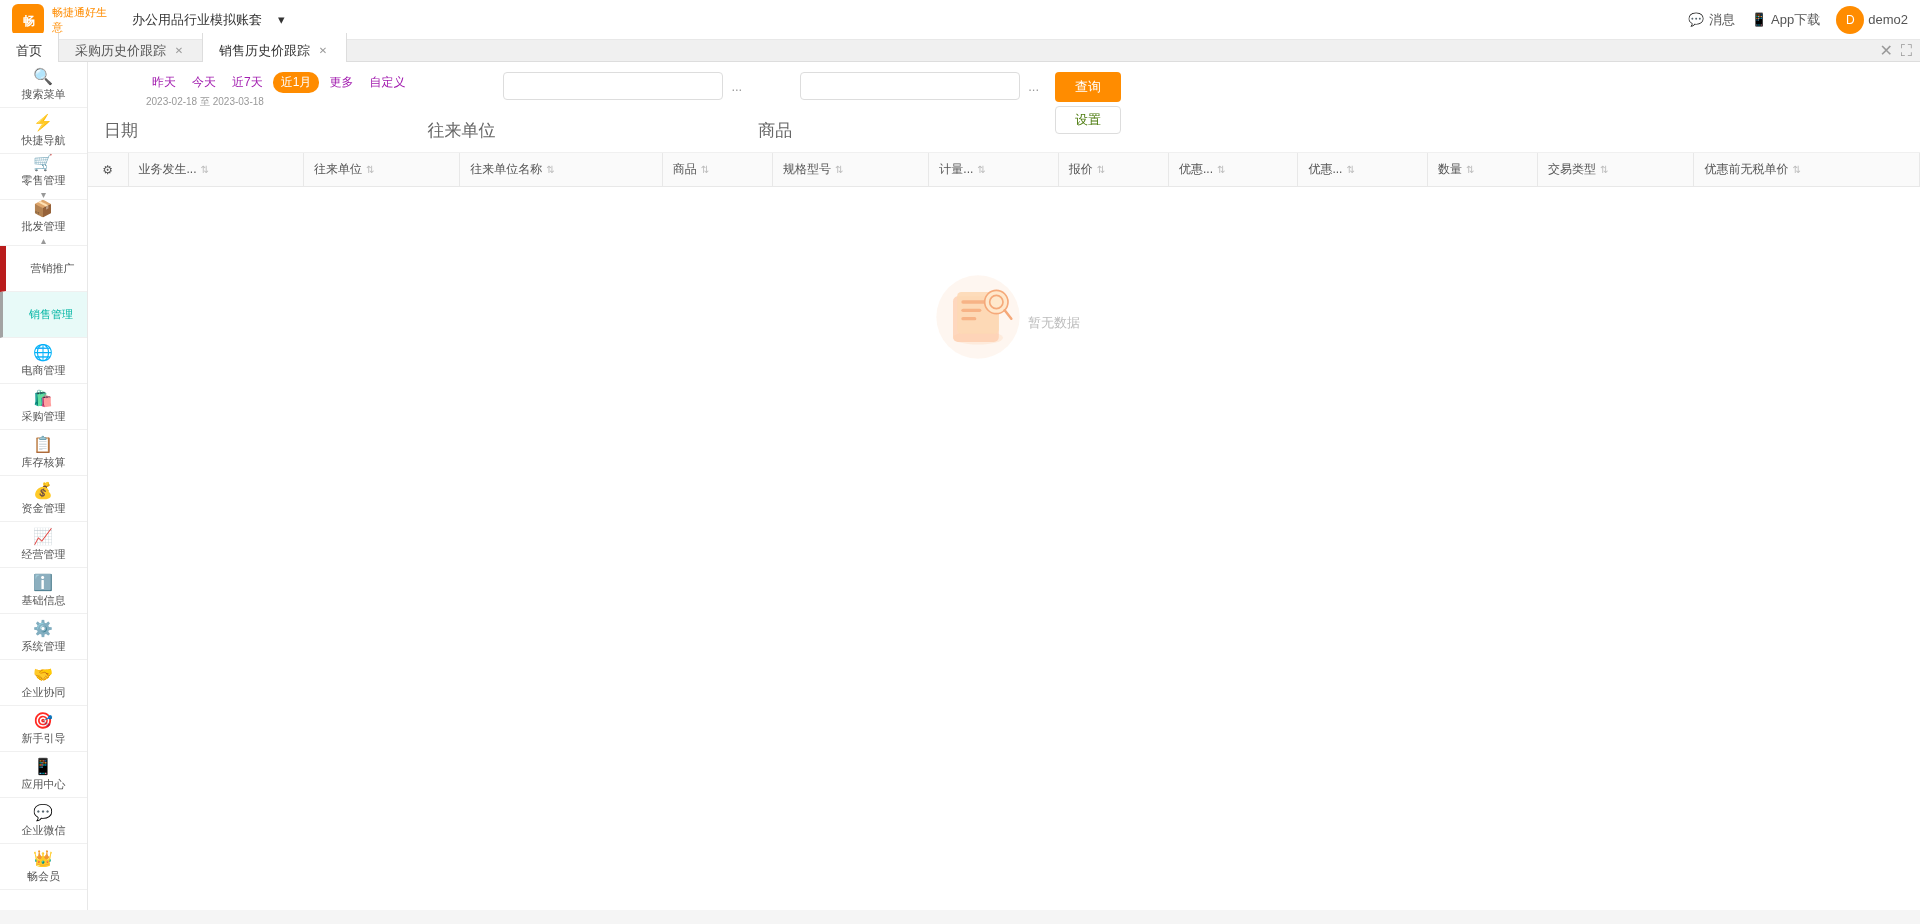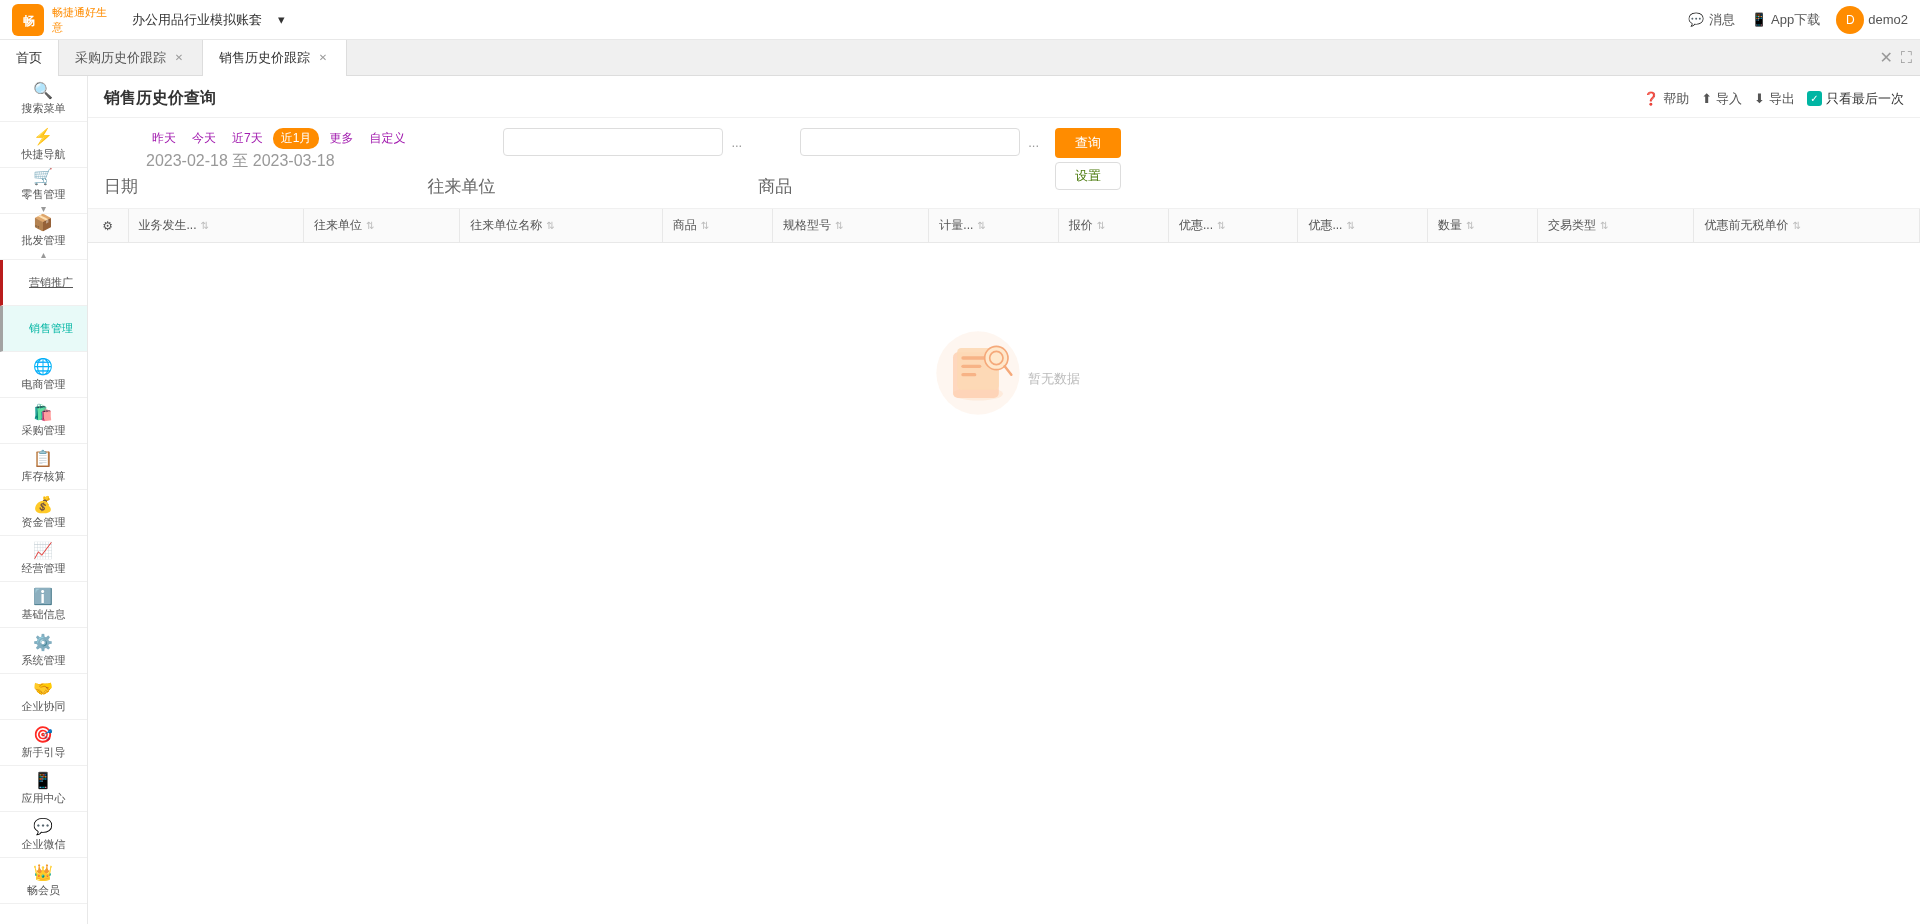--- a/index.html
+++ b/index.html
@@ -73,21 +73,21 @@
       background: #ff8c00;
       display: flex;
       align-items: center;
       justify-content: center;
       color: white;
       font-size: 12px;
     }
 
     
     .tab-bar {
-      height: 36px;
+      height: 22px;
       background: #f0f0f0;
       display: flex;
       align-items: center;
       border-bottom: 1px solid #ddd;
       padding-left: 0;
     }
     .tab-item {
       height: 36px;
       padding: 0 16px;
       display: flex;
@@ -257,21 +257,21 @@
       border: none;
       background: transparent;
     }
     .filter-btn.active {
       background: #ff8c00;
       color: white;
       border-radius: 10px;
       padding: 2px 8px;
     }
     .filter-date-range {
-      font-size: 16px;
+      font-size: 10px;
       color: #999;
     }
     .filter-input-group {
       display: flex;
       align-items: center;
       gap: 8px;
     }
     .filter-input {
       width: 220px;
       height: 28px;
@@ -440,21 +440,21 @@
     <div class="sidebar-item">
       <span class="sidebar-item-icon">🛒</span>
       <span class="sidebar-item-label">零售管理</span>
       <span style="font-size:10px;color:#999">▾</span>
     </div>
     <div class="sidebar-item">
       <span class="sidebar-item-icon">📦</span>
       <span class="sidebar-item-label">批发管理</span>
       <span style="font-size:10px;color:#999">▴</span>
     </div>
-    <div class="sidebar-item" style="padding-left:16px;border-left:3px solid #b91c1c;text-decoration:underline;">
+    <div class="sidebar-item" style="padding-left:16px;border-left:6px solid #b91c1c;">
       <span class="sidebar-item-label">营销推广</span>
     </div>
     <div class="sidebar-item active" style="padding-left:16px;border-left:3px solid #a3a3a3;">
       <span class="sidebar-item-label">销售管理</span>
     </div>
     <div class="sidebar-item">
       <span class="sidebar-item-icon">🌐</span>
       <span class="sidebar-item-label">电商管理</span>
     </div>
     <div class="sidebar-item">
@@ -498,41 +498,20 @@
       <span class="sidebar-item-label">企业微信</span>
     </div>
     <div class="sidebar-item">
       <span class="sidebar-item-icon">👑</span>
       <span class="sidebar-item-label">畅会员</span>
     </div>
   </div>
 
   <div class="content-area">
 
-    <div class="page-header">
-      <div class="page-title">销售历史价查询</div>
-      <div class="page-actions">
-        <div class="action-btn">
-          <span>❓</span>
-          <span>帮助</span>
-        </div>
-        <div class="action-btn">
-          <span>⬆</span>
-          <span>导入</span>
-        </div>
-        <div class="action-btn">
-          <span>⬇</span>
-          <span>导出</span>
-        </div>
-        <div class="checkbox-area">
-          <div class="checkbox-checked">✓</div>
-          <span>只看最后一次</span>
-        </div>
-      </div>
-    </div>
 
     <div class="filter-area">
       <div class="filter-group">
         <span class="filter-label">日期</span>
         <div class="filter-options">
           <div class="filter-btns">
             <button class="filter-btn">昨天</button>
             <button class="filter-btn">今天</button>
             <button class="filter-btn">近7天</button>
             <button class="filter-btn active">近1月</button>

